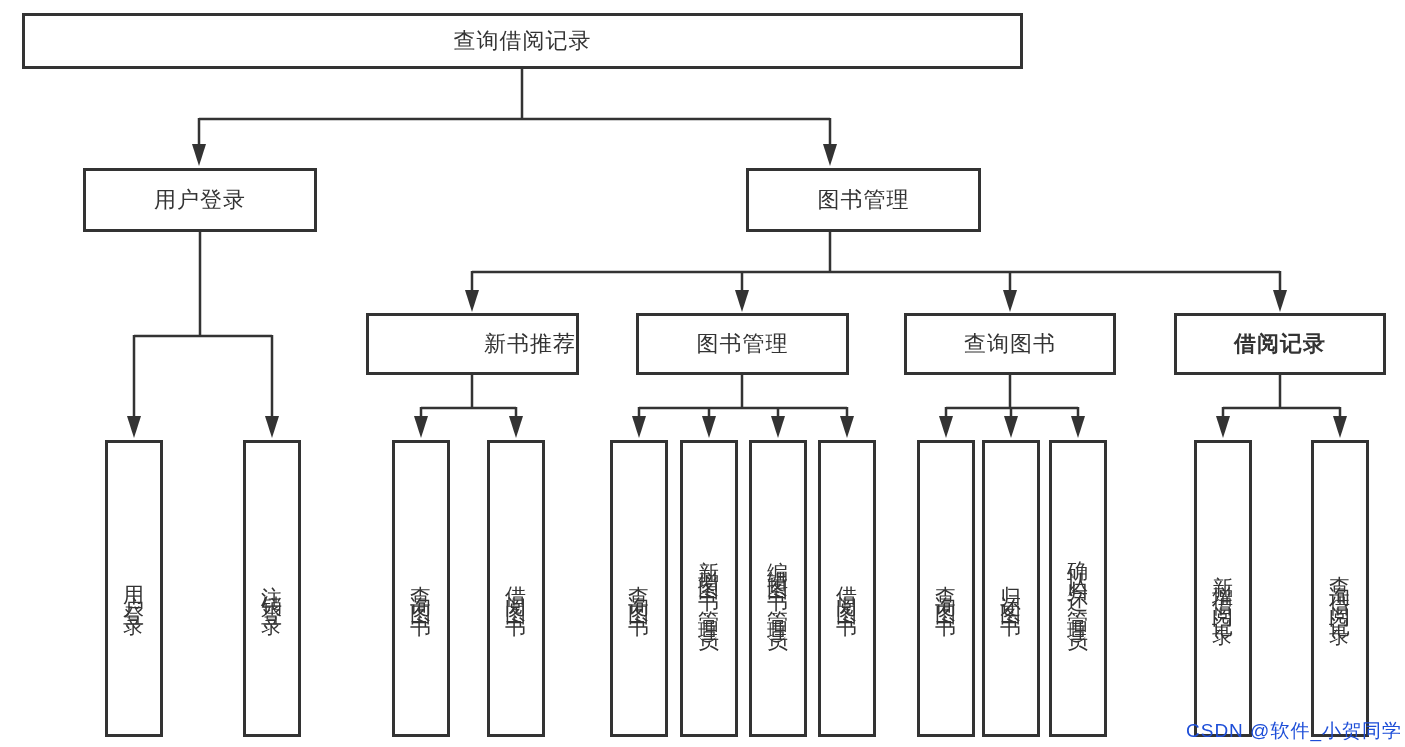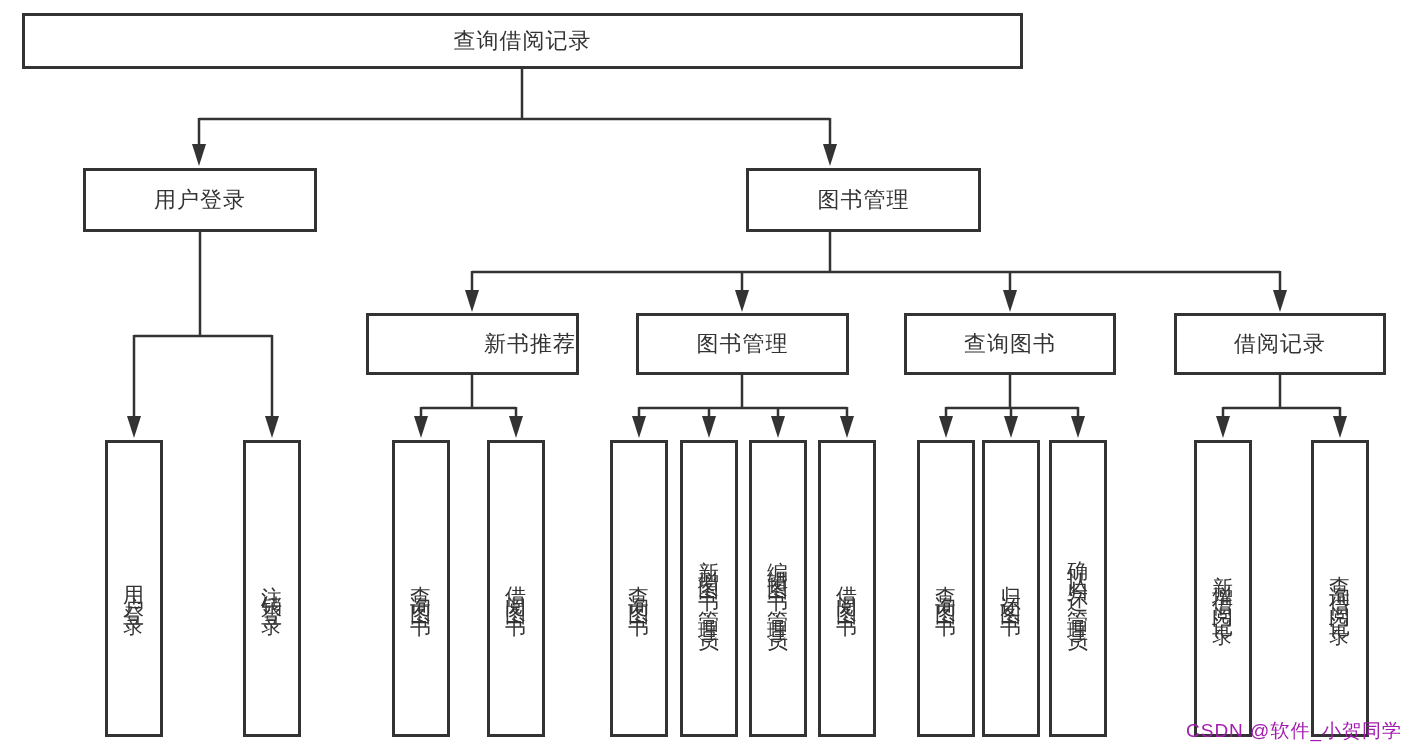--- a/index.html
+++ b/index.html
@@ -37,21 +37,21 @@
     letter-spacing: 1px;
     white-space: nowrap;
   }
   .root-node   { left: 22px;  top: 13px;  width: 1001px; height: 56px; }
   .l2-login    { left: 83px;  top: 168px; width: 234px;  height: 64px; }
   .l2-mgmt     { left: 712px; top: 168px; width: 235px;  height: 64px; margin-left: 34px; }
   .l3-node     { top: 313px; height: 62px; width: 213px; }
   .l3-rec      { left: 366px; justify-content: flex-end; }
   .l3-borrow   { left: 636px; }
   .l3-current  { left: 904px; width: 212px; }
-  .l3-records  { left: 1174px; width: 212px; }
+  .l3-records  { left: 1174px; width: 212px; font-weight: bold; }
   .leaf {
     top: 440px;
     width: 58px;
     height: 297px;
   }
   .leaf-label {
     writing-mode: vertical-rl;
     text-orientation: mixed;
     font-size: 21px;
     letter-spacing: 10px;
@@ -70,21 +70,21 @@
   .leaf-9  { left: 917px; }
   .leaf-10 { left: 982px; }
   .leaf-11 { left: 1049px; }
   .leaf-12 { left: 1194px; }
   .leaf-13 { left: 1311px; }
   #watermark {
     position: absolute;
     left: 1186px;
     top: 718px;
     font-size: 19px;
-    color: #a21caf;
+    color: #1d4ed8;
     letter-spacing: 1px;
     white-space: nowrap;
     z-index: 5;
   }
 </style>
 </head>
 <body>
 
 <div id="canvas">
 

